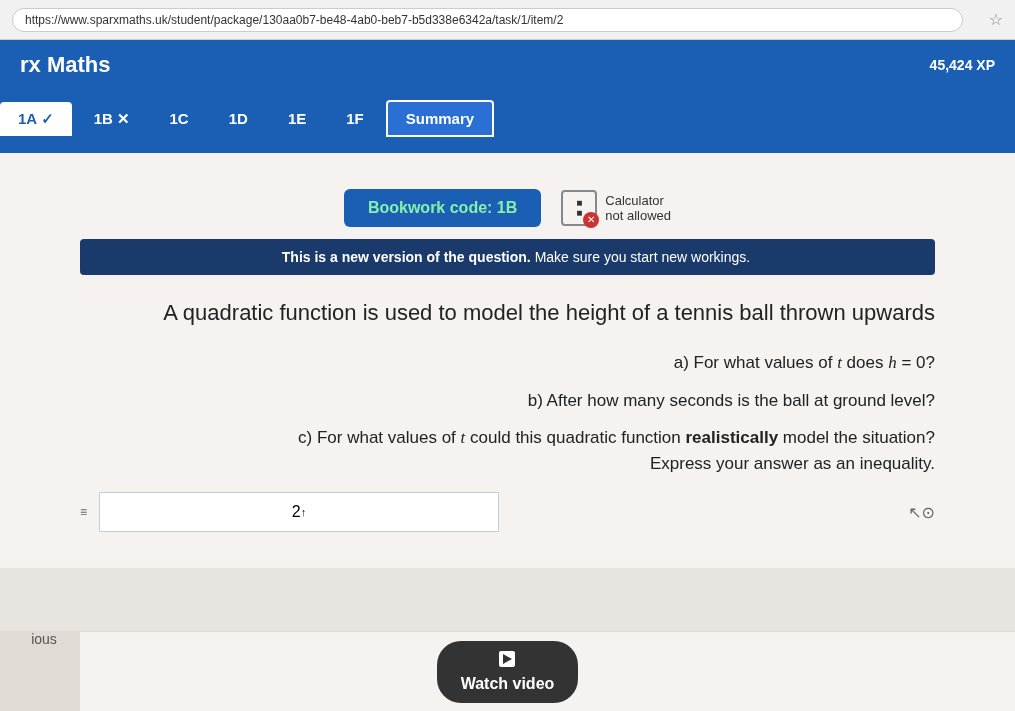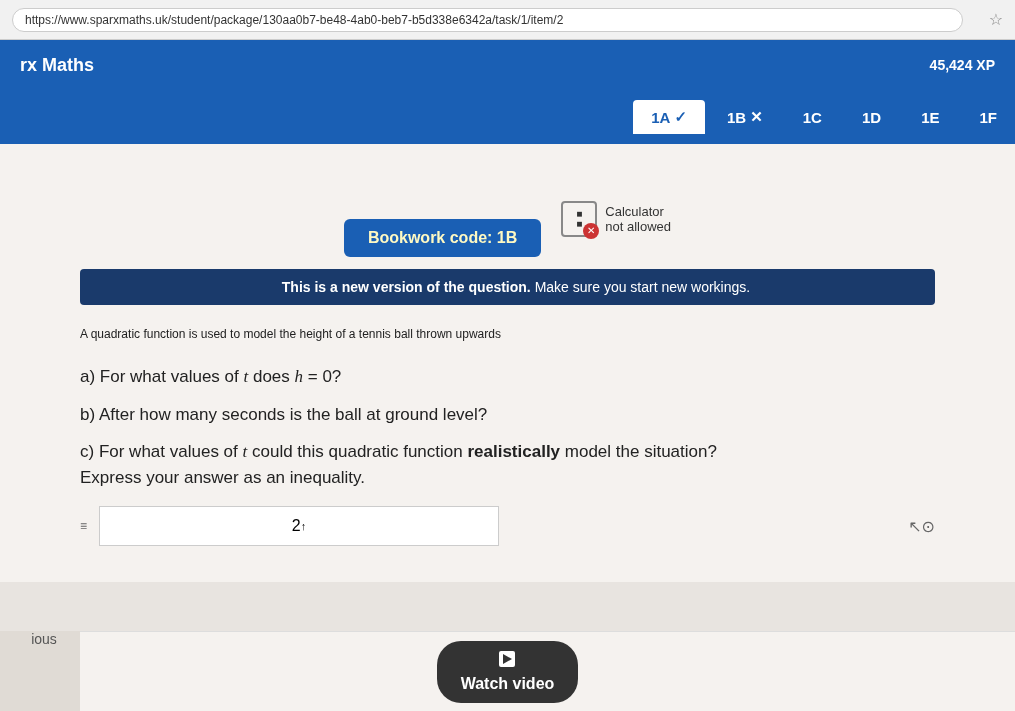--- a/index.html
+++ b/index.html
@@ -40,36 +40,36 @@
     .app-header {
       background: #1a5fb4;
       height: 50px;
       display: flex;
       align-items: center;
       padding: 0 20px;
       justify-content: space-between;
     }
     .app-title {
       color: white;
-      font-size: 18px;
+      font-size: 22px;
       font-weight: bold;
     }
     .xp-badge {
       color: white;
       font-size: 14px;
       font-weight: bold;
     }
 
     
     .tab-nav {
       background: #1a5fb4;
       display: flex;
       align-items: center;
-      justify-content: flex-end;
-      padding: 10px 0 10px 0;
+      justify-content: flex-start;
+      padding: 10px 0 16px 0;
       gap: 4px;
     }
     .tab {
       padding: 8px 18px;
       font-size: 15px;
       font-weight: bold;
       color: white;
       cursor: pointer;
       border-radius: 4px 4px 0 0;
       display: flex;
@@ -101,26 +101,25 @@
     
     .bookwork-row {
       display: flex;
       align-items: center;
       justify-content: center;
       gap: 20px;
       margin: 16px 0 12px 0;
     }
     .bookwork-badge {
       background: #1a5fb4;
-      color: #fef9c3;
+      color: #86efac;
       padding: 10px 24px;
       font-size: 16px;
       font-weight: bold;
       border-radius: 6px;
-      margin-top: 39px;
     }
     .calculator-info {
       display: flex;
       align-items: center;
       gap: 8px;
       font-size: 13px;
       color: #333;
     }
     .calc-icon {
       position: relative;
@@ -158,28 +157,28 @@
       text-align: center;
       padding: 10px 20px;
       font-size: 14px;
       border-radius: 4px;
       margin-bottom: 20px;
     }
     .new-version-banner span.bold { font-weight: bold; }
 
     
     .question-area {
-      text-align: left;
-      font-size: 12px;
+      text-align: right;
+      font-size: 22px;
       color: #222;
       line-height: 1.6;
       margin-bottom: 20px;
     }
     .question-part {
-      text-align: left;
+      text-align: right;
       font-size: 17px;
       color: #222;
       margin: 12px 0;
       line-height: 1.5;
     }
     .bold { font-weight: bold; margin-left: 17px; }
 
     
     .input-area {
       display: flex;
@@ -309,20 +308,23 @@
     <span>1C</span>
   </div>
   <div class="tab">
     <span>1D</span>
   </div>
   <div class="tab">
     <span>1E</span>
   </div>
   <div class="tab">
     <span>1F</span>
+  </div>
+  <div class="tab-summary">
+    <span>Summary</span>
   </div>
 </div>
 
 <div class="main-content">
 
   <div class="bookwork-row">
     <div class="bookwork-badge">Bookwork code: 1B</div>
     <div class="calculator-info">
       <div class="calc-icon">
         <span style="font-size:10px; line-height:1;">■<br>■</span>

